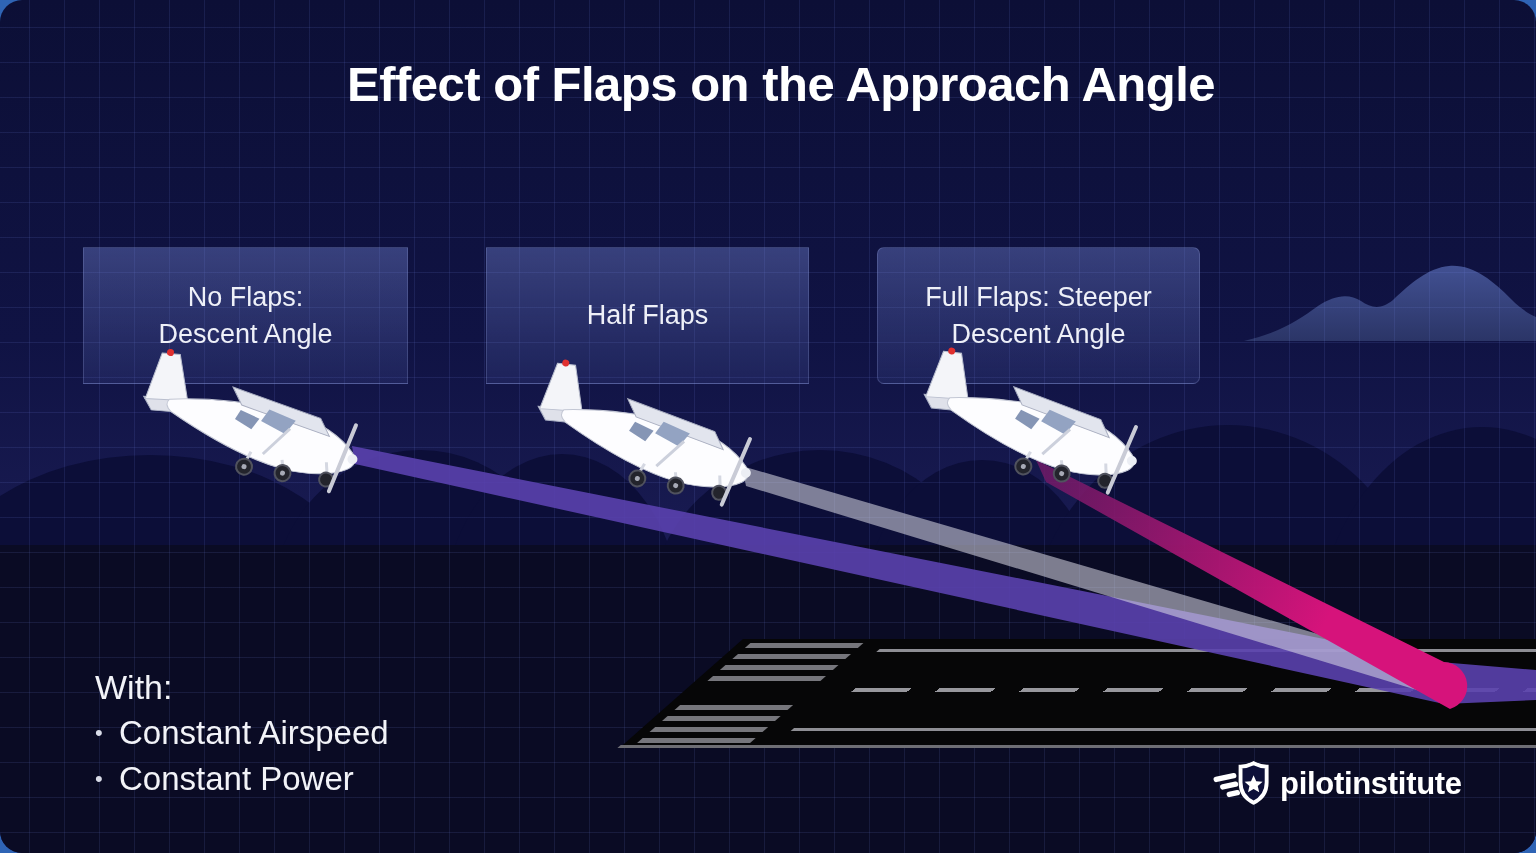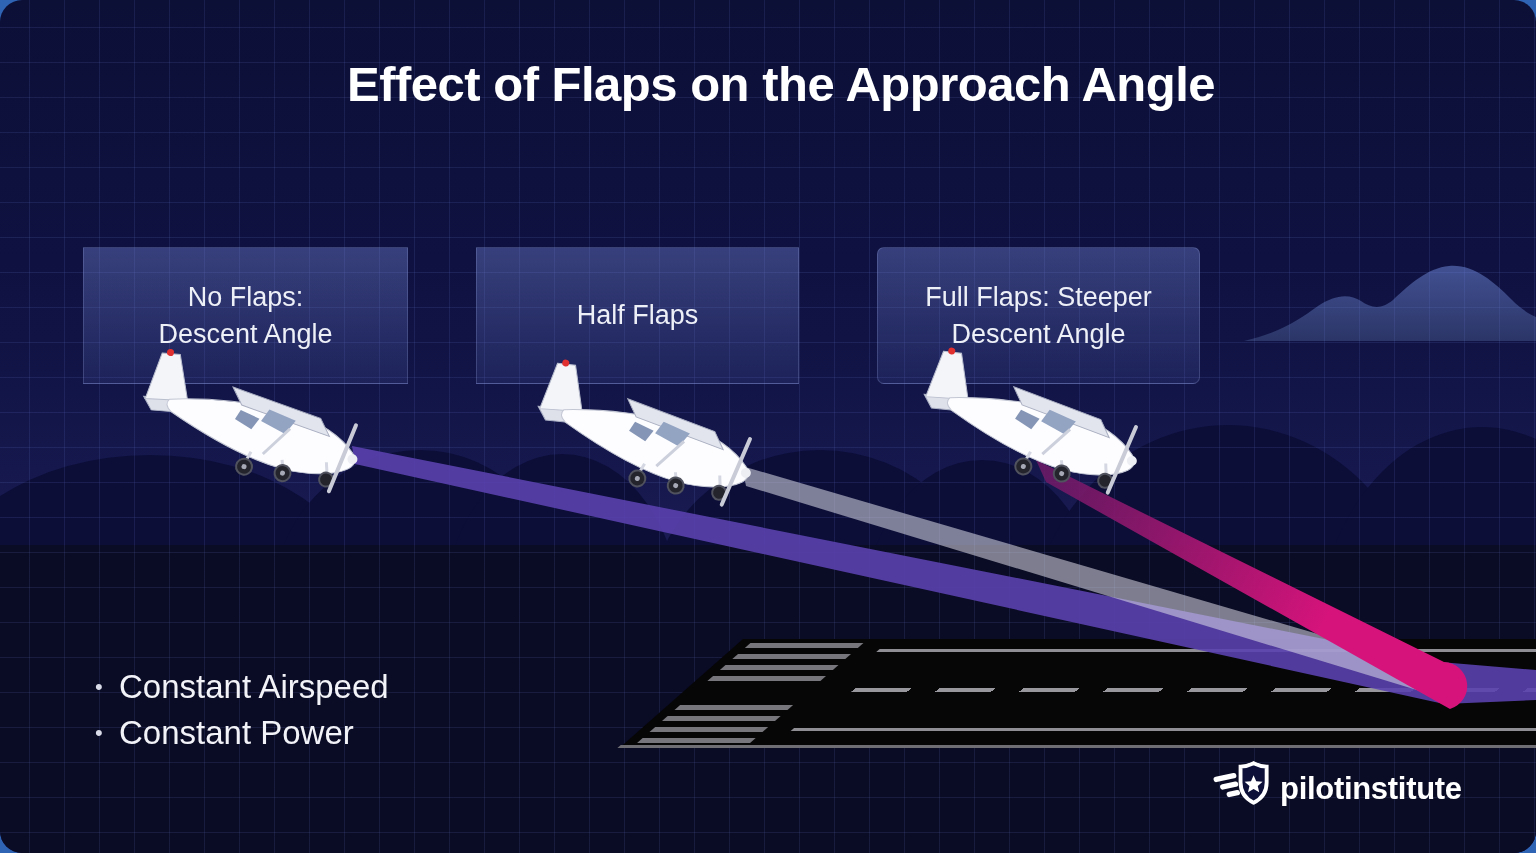--- a/index.html
+++ b/index.html
@@ -15,39 +15,39 @@
   
   .title{position:absolute;left:0;right:0;top:56px;text-align:center;color:#ffffff;
          font-size:49px;font-weight:bold;letter-spacing:-0.5px;z-index:9;padding-left:26px;}
   
   .abox{position:absolute;top:247px;height:135px;z-index:5;display:flex;flex-direction:column;
         justify-content:center;align-items:center;text-align:center;color:#eef0f8;
         font-size:27px;line-height:37px;
         background:linear-gradient(180deg,rgba(122,140,222,0.38),rgba(80,95,175,0.18));
         border:1px solid rgba(173,186,240,0.22);}
   .abox-1{left:83px;width:323px;}
-  .abox-2{left:476px;width:321px;justify-content:center;}
+  .abox-2{left:486px;width:321px;justify-content:center;}
   .abox-3{left:877px;width:321px;border-radius:7px;}
   
   .runway{position:absolute;left:743px;top:639px;width:925px;height:109px;background:#060607;
           transform:skewX(-48.6deg);transform-origin:0 0;z-index:6;}
   .rw-stripe{position:absolute;left:12px;width:113px;height:5px;background:#76767c;}
   .rw-line{position:absolute;height:3px;background:#8e8e94;}
   .rw-center{position:absolute;left:168px;right:0;top:49px;height:4px;
     background:repeating-linear-gradient(90deg,#97979d 0 56px,transparent 56px 84px);}
   
   .scene-svg{z-index:2;}
   .fg-svg{z-index:7;pointer-events:none;}
   
   .conditions{position:absolute;left:95px;top:664px;z-index:9;color:#f2f3f8;}
   .conditions .heading{font-size:34px;line-height:46px;}
   .cond-item{display:flex;align-items:center;font-size:33px;line-height:46px;}
   .cond-item .bullet{font-size:22px;width:24px;color:#d9dce8;}
   
-  .logo{position:absolute;left:1213px;top:760px;display:flex;align-items:flex-end;gap:9px;z-index:9;}
+  .logo{position:absolute;left:1213px;top:760px;display:flex;align-items:center;gap:9px;z-index:9;}
   .logo .brand{color:#ffffff;font-size:31px;font-weight:bold;letter-spacing:-0.3px;}
 </style>
 </head>
 <body>
 
 <div class="card">
 
   <svg class="layer scene-svg" viewBox="0 0 1536 853">
     <defs>
       <linearGradient id="mGrad" x1="0" y1="260" x2="0" y2="345" gradientUnits="userSpaceOnUse">
@@ -132,20 +132,21 @@
     <path fill="url(#magGrad)" d="M 1036,460 L 1444,662 A 24,24 0 0 1 1450,709 L 1046,482 Z"></path>
 
     <use href="#plane-shape" xlink:href="#plane-shape" transform="translate(140,366) rotate(11,115,60)"></use>
     <use href="#plane-shape" xlink:href="#plane-shape" transform="translate(534,378) rotate(12,115,60)"></use>
     <use href="#plane-shape" xlink:href="#plane-shape" transform="translate(920,366) rotate(12,115,60)"></use>
   </svg>
 
   <div class="title">Effect of Flaps on the Approach Angle</div>
 
   <div class="conditions">
+    <div class="heading">With:</div>
     <div class="cond-item">
       <span class="bullet">•</span>
       <span>Constant Airspeed</span>
     </div>
     <div class="cond-item">
       <span class="bullet">•</span>
       <span>Constant Power</span>
     </div>
   </div>
 

